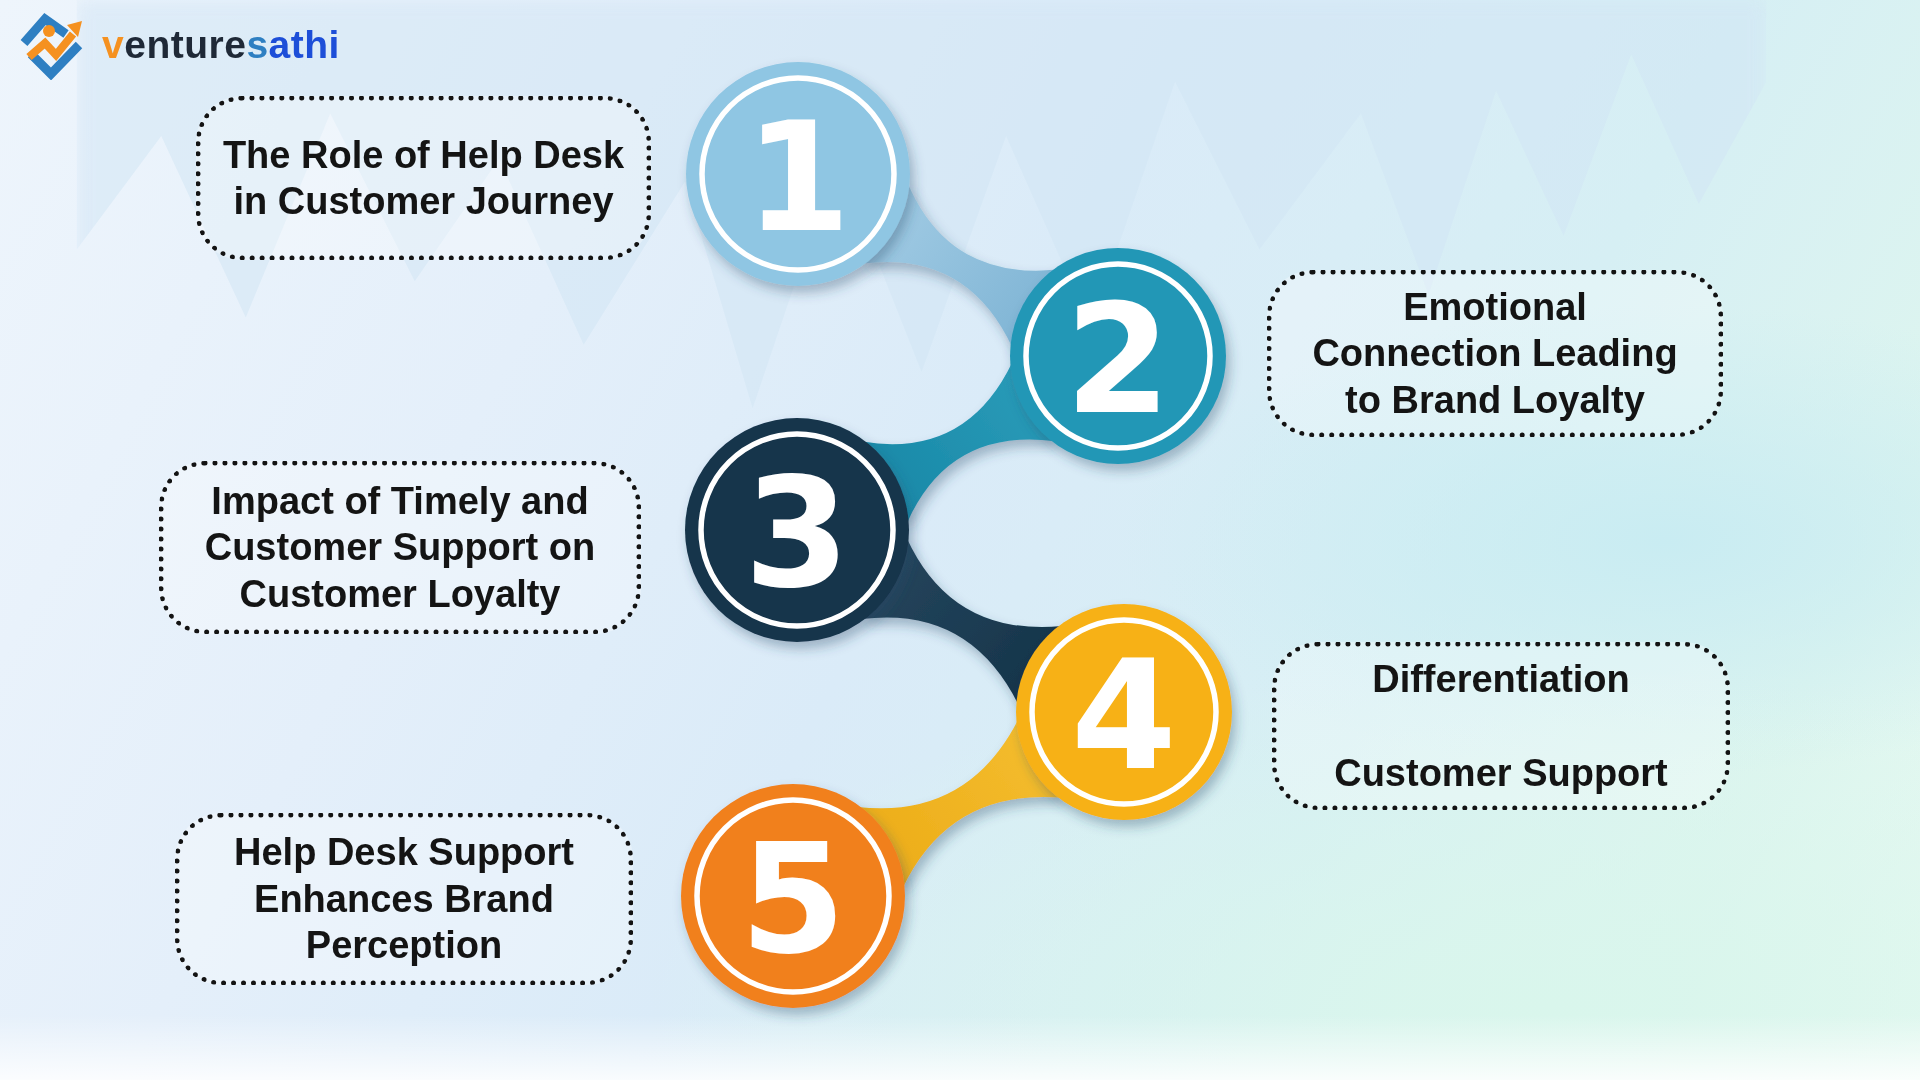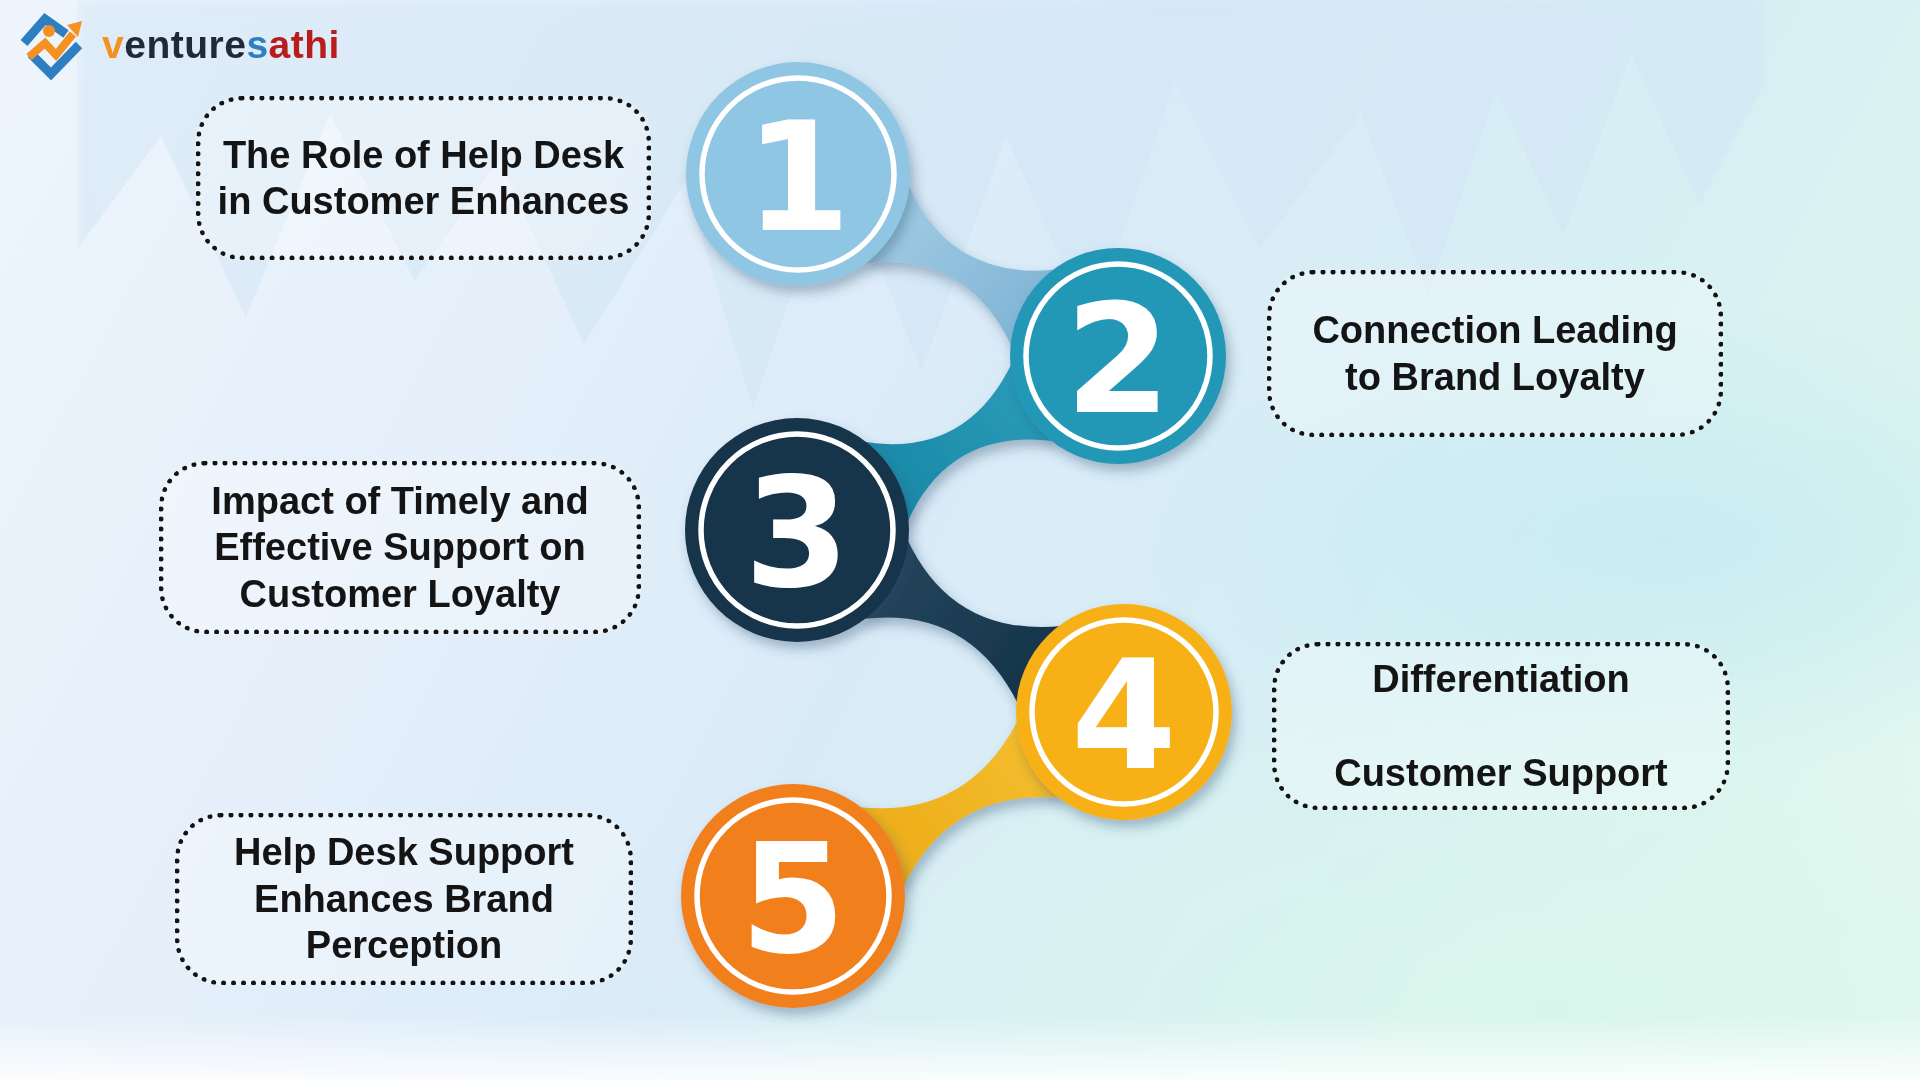--- a/index.html
+++ b/index.html
@@ -49,21 +49,21 @@
   <div class="bg-bottom"></div>
 
   <header class="logo">
     <svg width="68" height="72" viewBox="0 0 68 72">
       <polyline points="6,35 27,11 48,26" fill="none" stroke="#2e7fc2" stroke-width="9"></polyline>
       <polyline points="13,46 33,66 61,37" fill="none" stroke="#2e7fc2" stroke-width="9"></polyline>
       <polyline points="11,49 27,35 38,47 55,26" fill="none" stroke="#f59120" stroke-width="8"></polyline>
       <polygon points="49,17 64,13 60,29" fill="#f59120"></polygon>
       <circle cx="31" cy="23" r="6" fill="#f59120"></circle>
     </svg>
-    <div class="logo-text"><span style="color: rgb(245, 145, 32);">v</span><span style="color: rgb(31, 41, 55); margin-top: 16px;">enture</span><span style="color: rgb(46, 127, 194);">s</span><span style="color: #b91c1c;">athi</span></div>
+    <div class="logo-text"><span style="color: rgb(245, 145, 32);">v</span><span style="color: rgb(31, 41, 55); margin-top: 16px;">enture</span><span style="color: rgb(46, 127, 194);">s</span><span style="color: #1d4ed8;">athi</span></div>
   </header>
 
   <svg class="art" viewBox="0 0 1920 1080">
     <defs id="svg-defs">
       <filter id="ds" x="-30%" y="-30%" width="160%" height="160%">
         <feDropShadow dx="4" dy="7" stdDeviation="6" flood-color="#2a4a66" flood-opacity="0.35"></feDropShadow>
       </filter>
     <linearGradient id="cg0" gradientUnits="userSpaceOnUse" x1="798" y1="134" x2="1118" y2="396">
           <stop offset="0" stop-color="#b3d7ec"></stop>
           <stop offset="1" stop-color="#6ea9cd"></stop>
@@ -115,31 +115,32 @@
 
     <g filter="url(#ds)">
       <circle cx="793" cy="896" r="112" style="fill: rgb(241, 128, 31);"></circle>
       <circle cx="793" cy="896" r="96" fill="none" stroke-width="5.5" style="stroke: rgb(255, 255, 255);"></circle>
       <text class="num" x="793" y="952" style="fill: rgb(255, 255, 255);">5</text>
     </g>
   </svg>
 
   <div class="label l1" style="border-color: rgb(19, 19, 19);">
     <span class="line">The Role of Help Desk</span>
-    <span class="line">in Customer Enhances</span>
+    <span class="line">in Customer Journey</span>
   </div>
 
   <div class="label l2" style="border-color: rgb(19, 19, 19);">
+    <span class="line">Emotional</span>
     <span class="line">Connection Leading</span>
     <span class="line">to Brand Loyalty</span>
   </div>
 
   <div class="label l3" style="border-color: rgb(19, 19, 19);">
     <span class="line">Impact of Timely and</span>
-    <span class="line">Effective Support on</span>
+    <span class="line">Customer Support on</span>
     <span class="line">Customer Loyalty</span>
   </div>
 
   <div class="label l4" style="border-color: rgb(19, 19, 19);">
     <span class="line">Differentiation</span>
     <span class="line">Customer Support</span>
   </div>
 
   <div class="label l5" style="border-color: rgb(19, 19, 19);">
     <span class="line">Help Desk Support</span>

